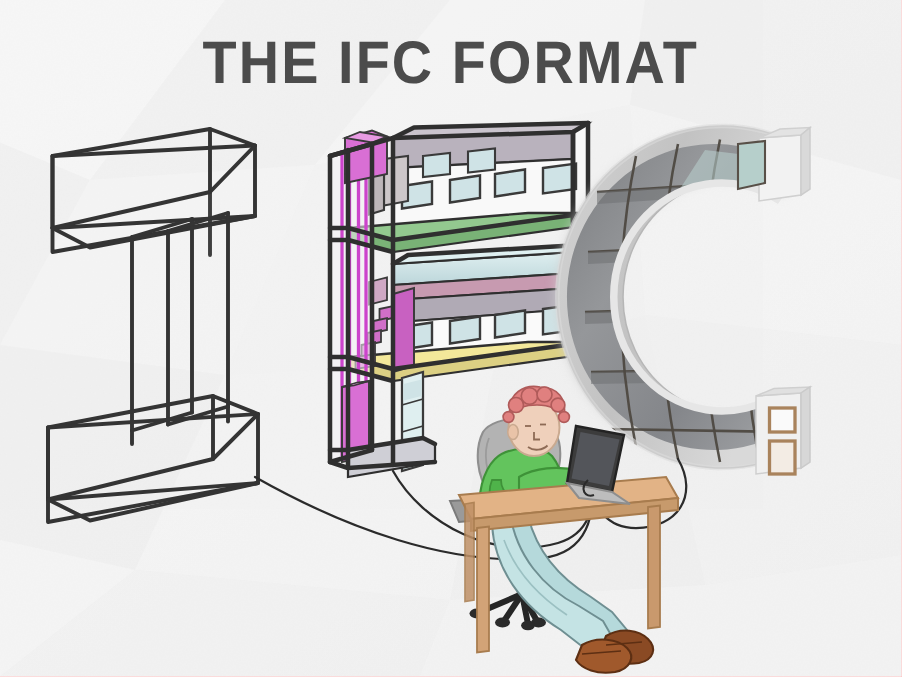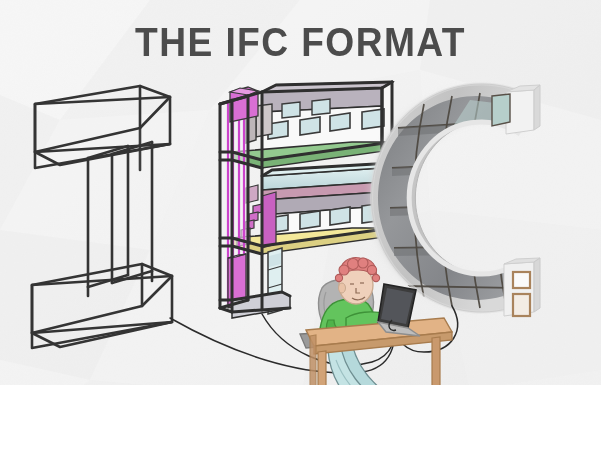--- a/index.html
+++ b/index.html
@@ -7,21 +7,21 @@
     margin: 0;
     padding: 0;
     background: #ffffff;
   }
   body {
     font-family: "Liberation Sans", sans-serif;
   }
   #stage {
     position: relative;
     width: 601px;
-    height: 385px;
+    height: 451px;
     overflow: hidden;
     background: #fca5a5;
   }
   #stage svg.layer {
     position: absolute;
     left: 0;
     top: 0;
     width: 601px;
     height: 451px;
   }

